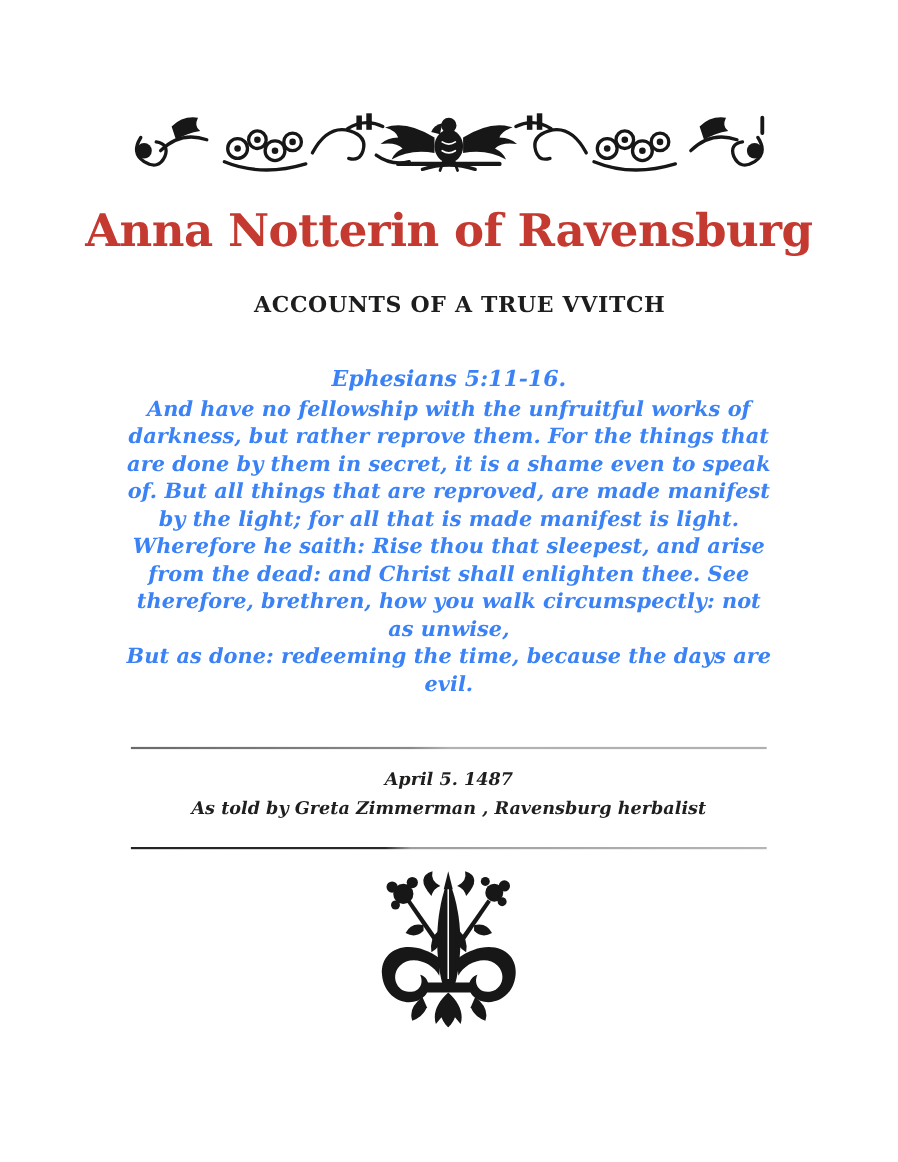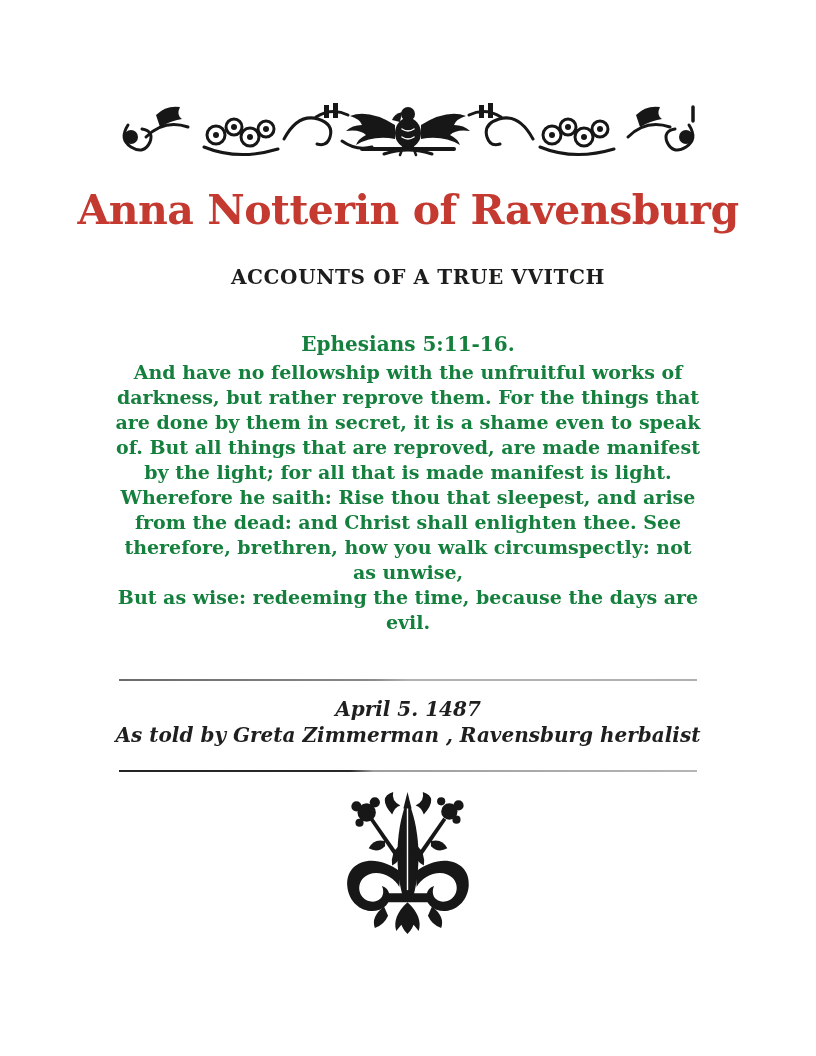--- a/index.html
+++ b/index.html
@@ -17,32 +17,32 @@
     font-size:41px; font-weight:bold; letter-spacing:-0.5px;
     color:#c43a31;
   }
   .subtitle {
     margin-top:30px; text-align:center;
     font-size:20px; font-weight:bold; letter-spacing:0.6px;
     line-height:26px; color:#1d1d1b;padding-left:20px;
   }
   .scripture {
     margin:42px auto 0; max-width:586px; text-align:center;
-    font-weight:bold;
-    font-size:19px; line-height:25px; color:#15803d;
+    font-style:italic; font-weight:bold;
+    font-size:19px; line-height:25px; color:#3b82f6;
   }
   .scripture-ref { font-size:20px; margin-bottom:3px; }
   .scripture-closing { }
   .rule { width:578px; height:2px; margin:44px auto 0; border:none; }
   .rule-1 { background:linear-gradient(to right,#6a6a6a 0%,#8a8a8a 44%,#b2b2b2 50%,#b0b0b0 100%); }
   .rule-2 { margin-top:22px; background:linear-gradient(to right,#242424 0%,#2a2a2a 40%,#9e9e9e 44%,#b5b5b5 100%); }
   .attribution {
     margin-top:15px; text-align:center;
     font-style:italic; font-weight:bold;
-    font-size:20px; line-height:26px; color:#1f1f1d;
+    font-size:16px; line-height:26px; color:#1f1f1d;
   }
   .credit {
     margin-top:11px; text-align:center;
     font-style:italic; font-size:15px; color:#8d8d8d;
   }
   .ornament-bottom { display:block; margin:14px auto 0; width:140px; height:148px; }
 </style>
 </head>
 <body>
 
@@ -110,21 +110,21 @@
 
   <h1 class="doc-title">Anna Notterin of Ravensburg</h1>
 
   <div class="subtitle">
     <div>ACCOUNTS OF A TRUE VVITCH</div>
   </div>
 
   <div class="scripture">
     <div class="scripture-ref">Ephesians 5:11-16.</div>
     <div class="scripture-body">And have no fellowship with the unfruitful works of darkness, but rather reprove them. For the things that are done by them in secret, it is a shame even to speak of. But all things that are reproved, are made manifest by the light; for all that is made manifest is light. Wherefore he saith: Rise thou that sleepest, and arise from the dead: and Christ shall enlighten thee. See therefore, brethren, how you walk circumspectly: not as unwise,</div>
-    <div class="scripture-closing">But as wise: redeeming the time, because the days are evil.</div>
+    <div class="scripture-closing">But as done: redeeming the time, because the days are evil.</div>
   </div>
 
   <div class="rule rule-1"></div>
 
   <div class="attribution">
     <div>April 5. 1487</div>
     <div>As told by Greta Zimmerman , Ravensburg herbalist</div>
   </div>
 
   <div class="rule rule-2"></div>

